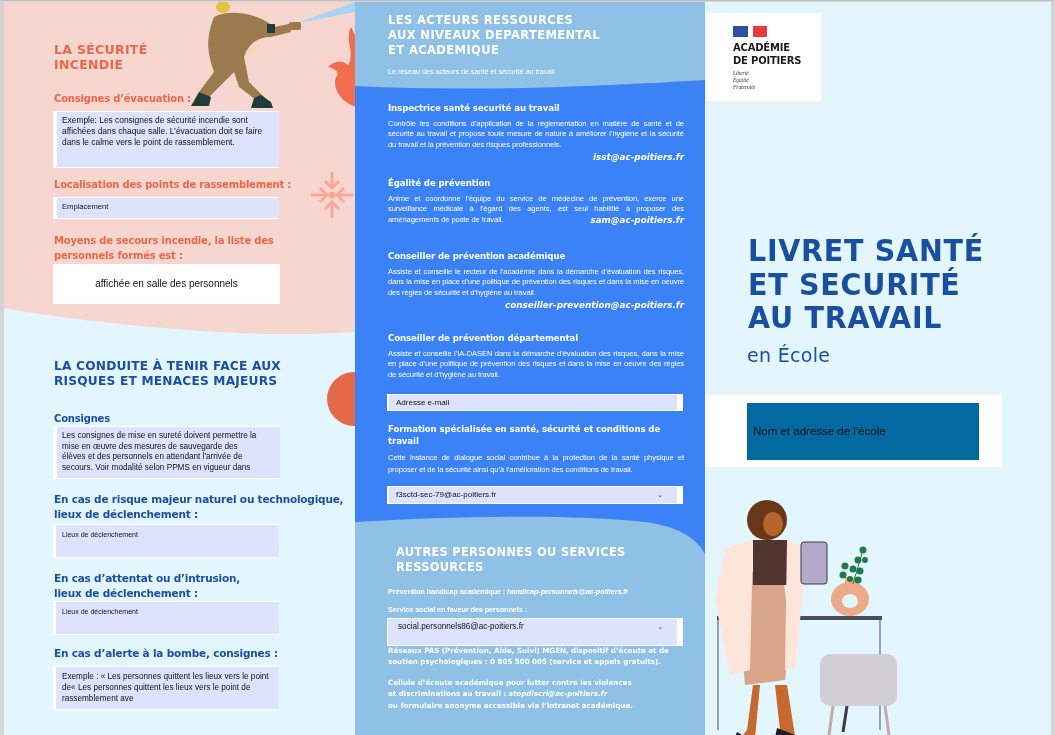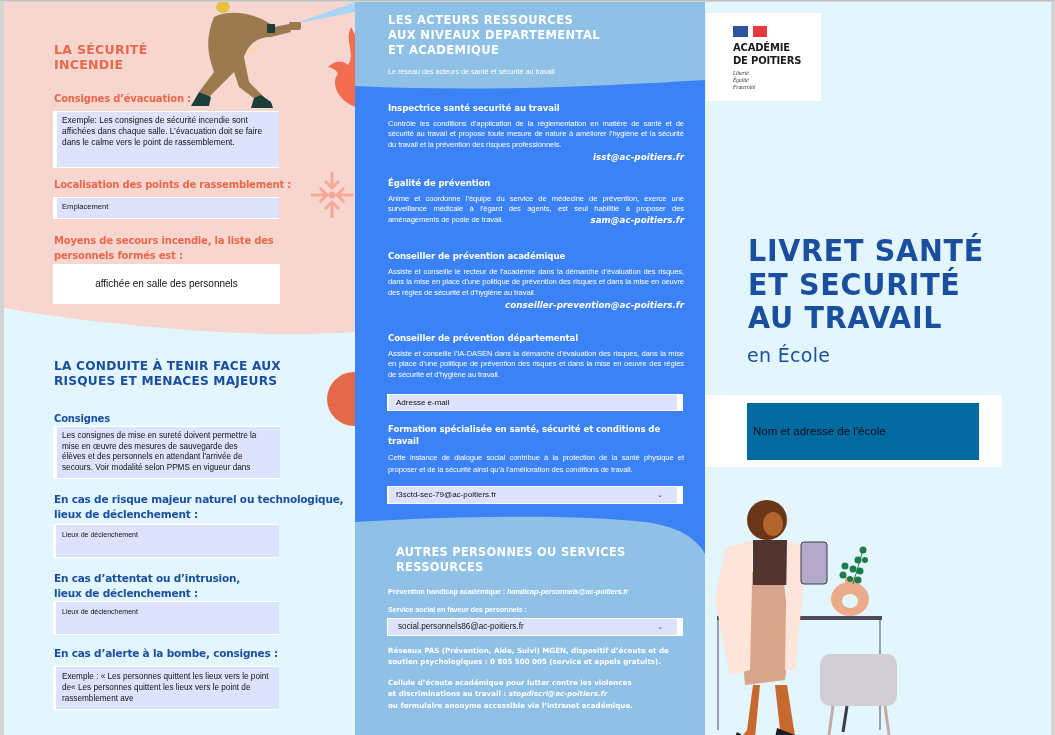--- a/index.html
+++ b/index.html
@@ -214,21 +214,21 @@
     <div class="p4-title">
       <div>AUTRES PERSONNES OU SERVICES</div>
       <div>RESSOURCES</div>
     </div>
 
     <div class="small-line" style="top:585px">
       <b>Prévention handicap académique : </b><i>handicap-personnels@ac-poitiers.fr</i>
     </div>
     <div class="small-line" style="top:603px;font-weight:bold">Service social en faveur des personnels :</div>
 
-    <div class="input-bar" style="top:616px;height:18px;padding-left:1px">
+    <div class="input-bar" style="top:616px;height:28px;padding-left:1px">
       <div class="inner" style="padding-left:10px;font-size:8.2px">
         <span>social.personnels86@ac-poitiers.fr</span>
         <span class="chev">⌄</span>
       </div>
     </div>
 
     <div class="bold-para" style="top:644px">
       <div>Réseaux PAS (Prévention, Aide, Suivi) MGEN, dispositif d’écoute et de</div>
       <div class="norm" style="font-weight:bold"><span>soutien psychologiques : </span><span style="font-weight:900">0 805 500 005</span><span> (service et appels gratuits).</span></div>
     </div>

